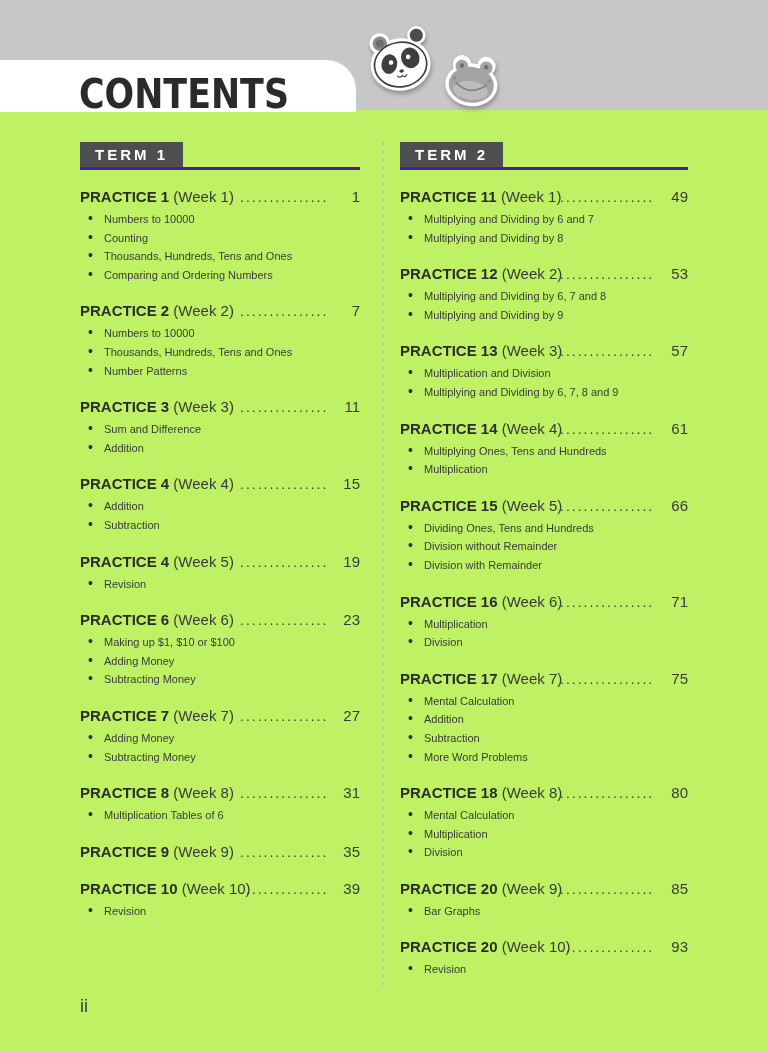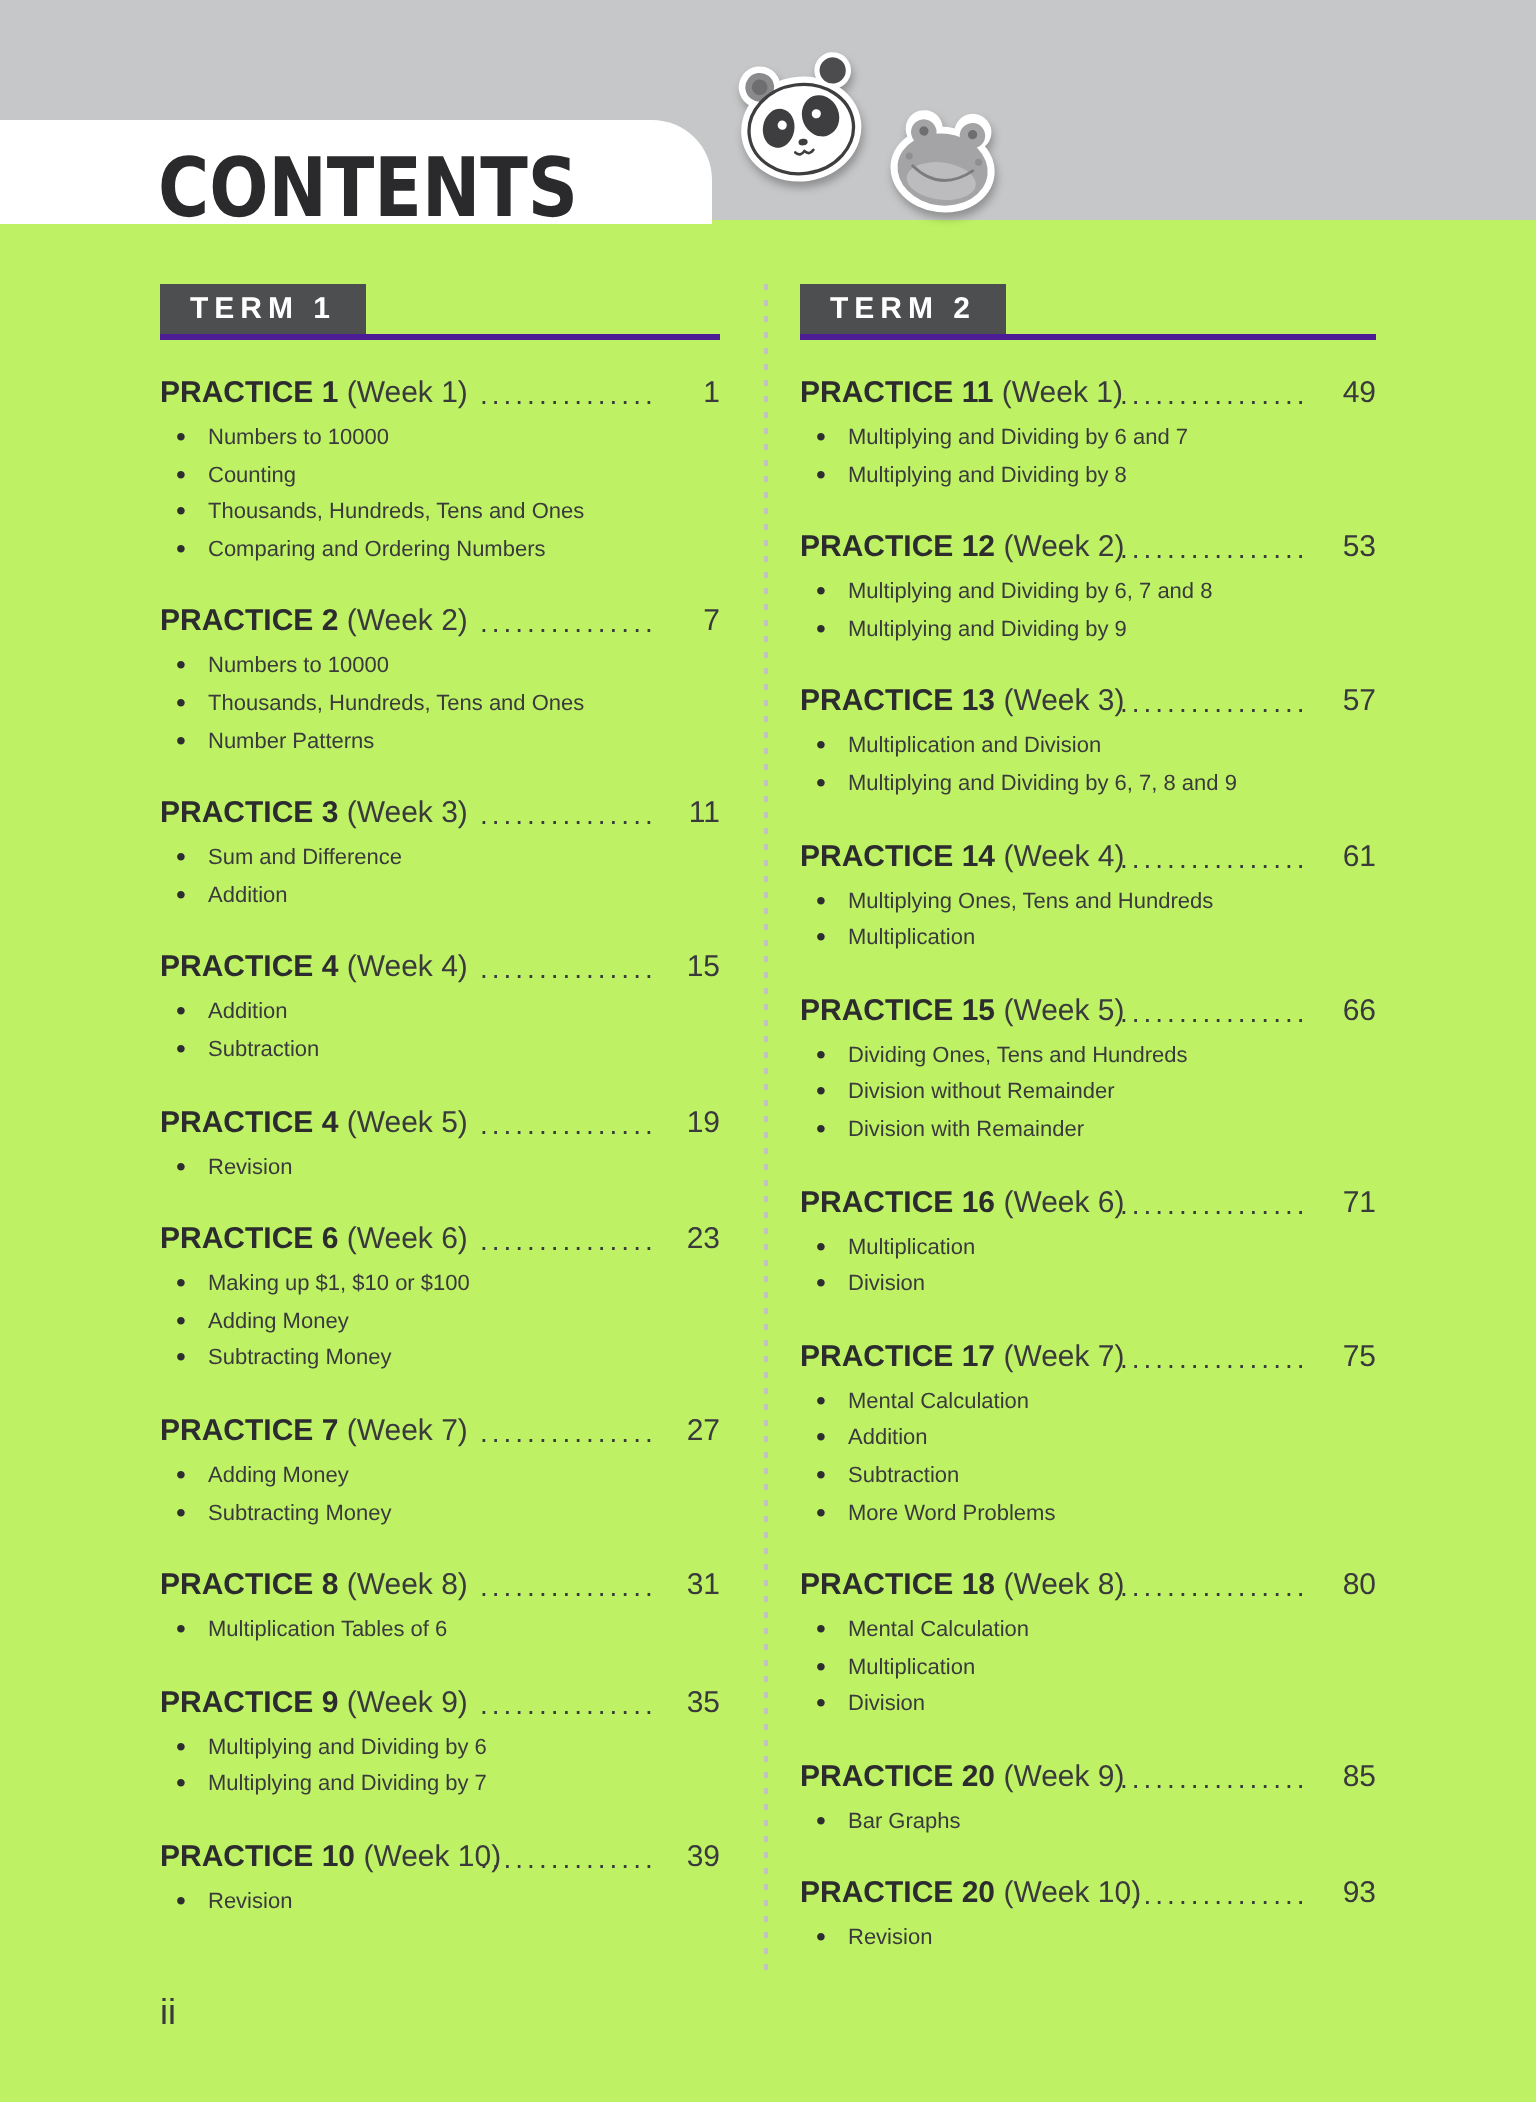--- a/index.html
+++ b/index.html
@@ -190,24 +190,20 @@
               <li>Multiplication Tables of 6</li>
             </ul>
   </div>
 
   <div class="entry">
     <div class="entry-line">
       <span class="entry-title"><b>PRACTICE 9</b> <span class="week">(Week 9)</span></span>
       <span class="dots">.............................................</span>
       <span class="pagenum">35</span>
     </div>
-    <ul class="topics">
-              <li>Multiplying and Dividing by 6</li>
-              <li>Multiplying and Dividing by 7</li>
-            </ul>
   </div>
 
   <div class="entry">
     <div class="entry-line">
       <span class="entry-title"><b>PRACTICE 10</b> <span class="week">(Week 10)</span></span>
       <span class="dots">.............................................</span>
       <span class="pagenum">39</span>
     </div>
     <ul class="topics">
               <li>Revision</li>

